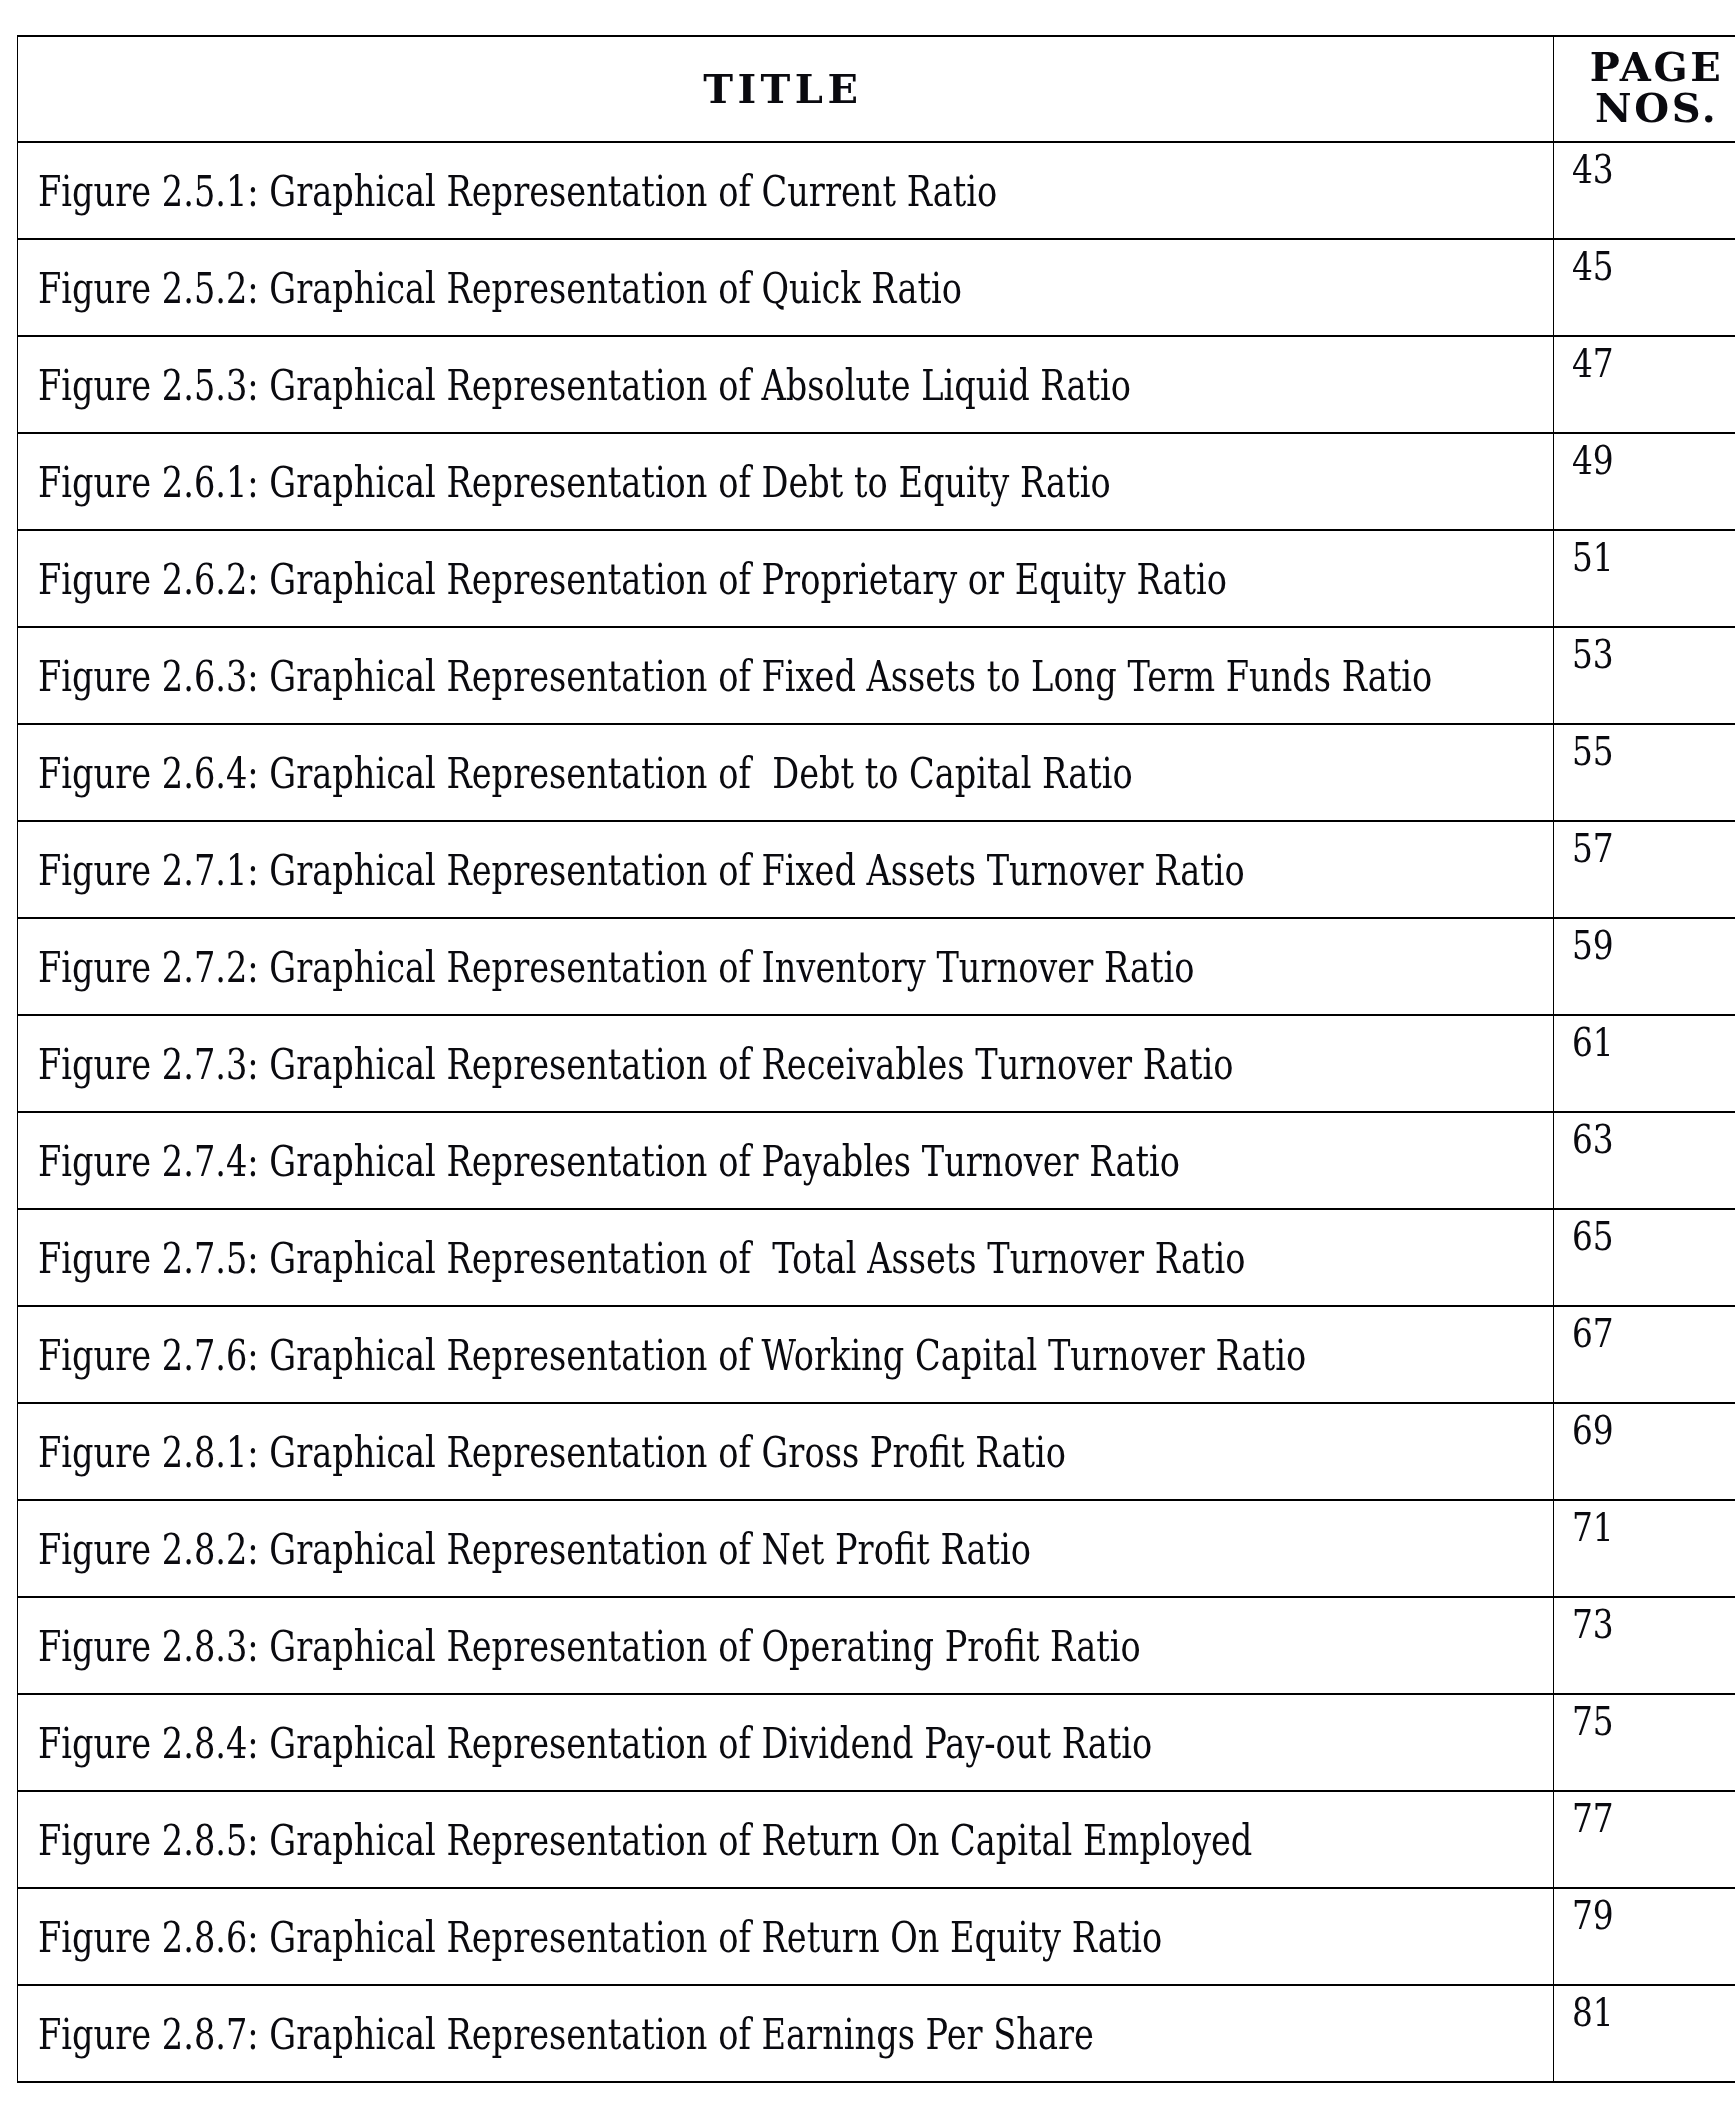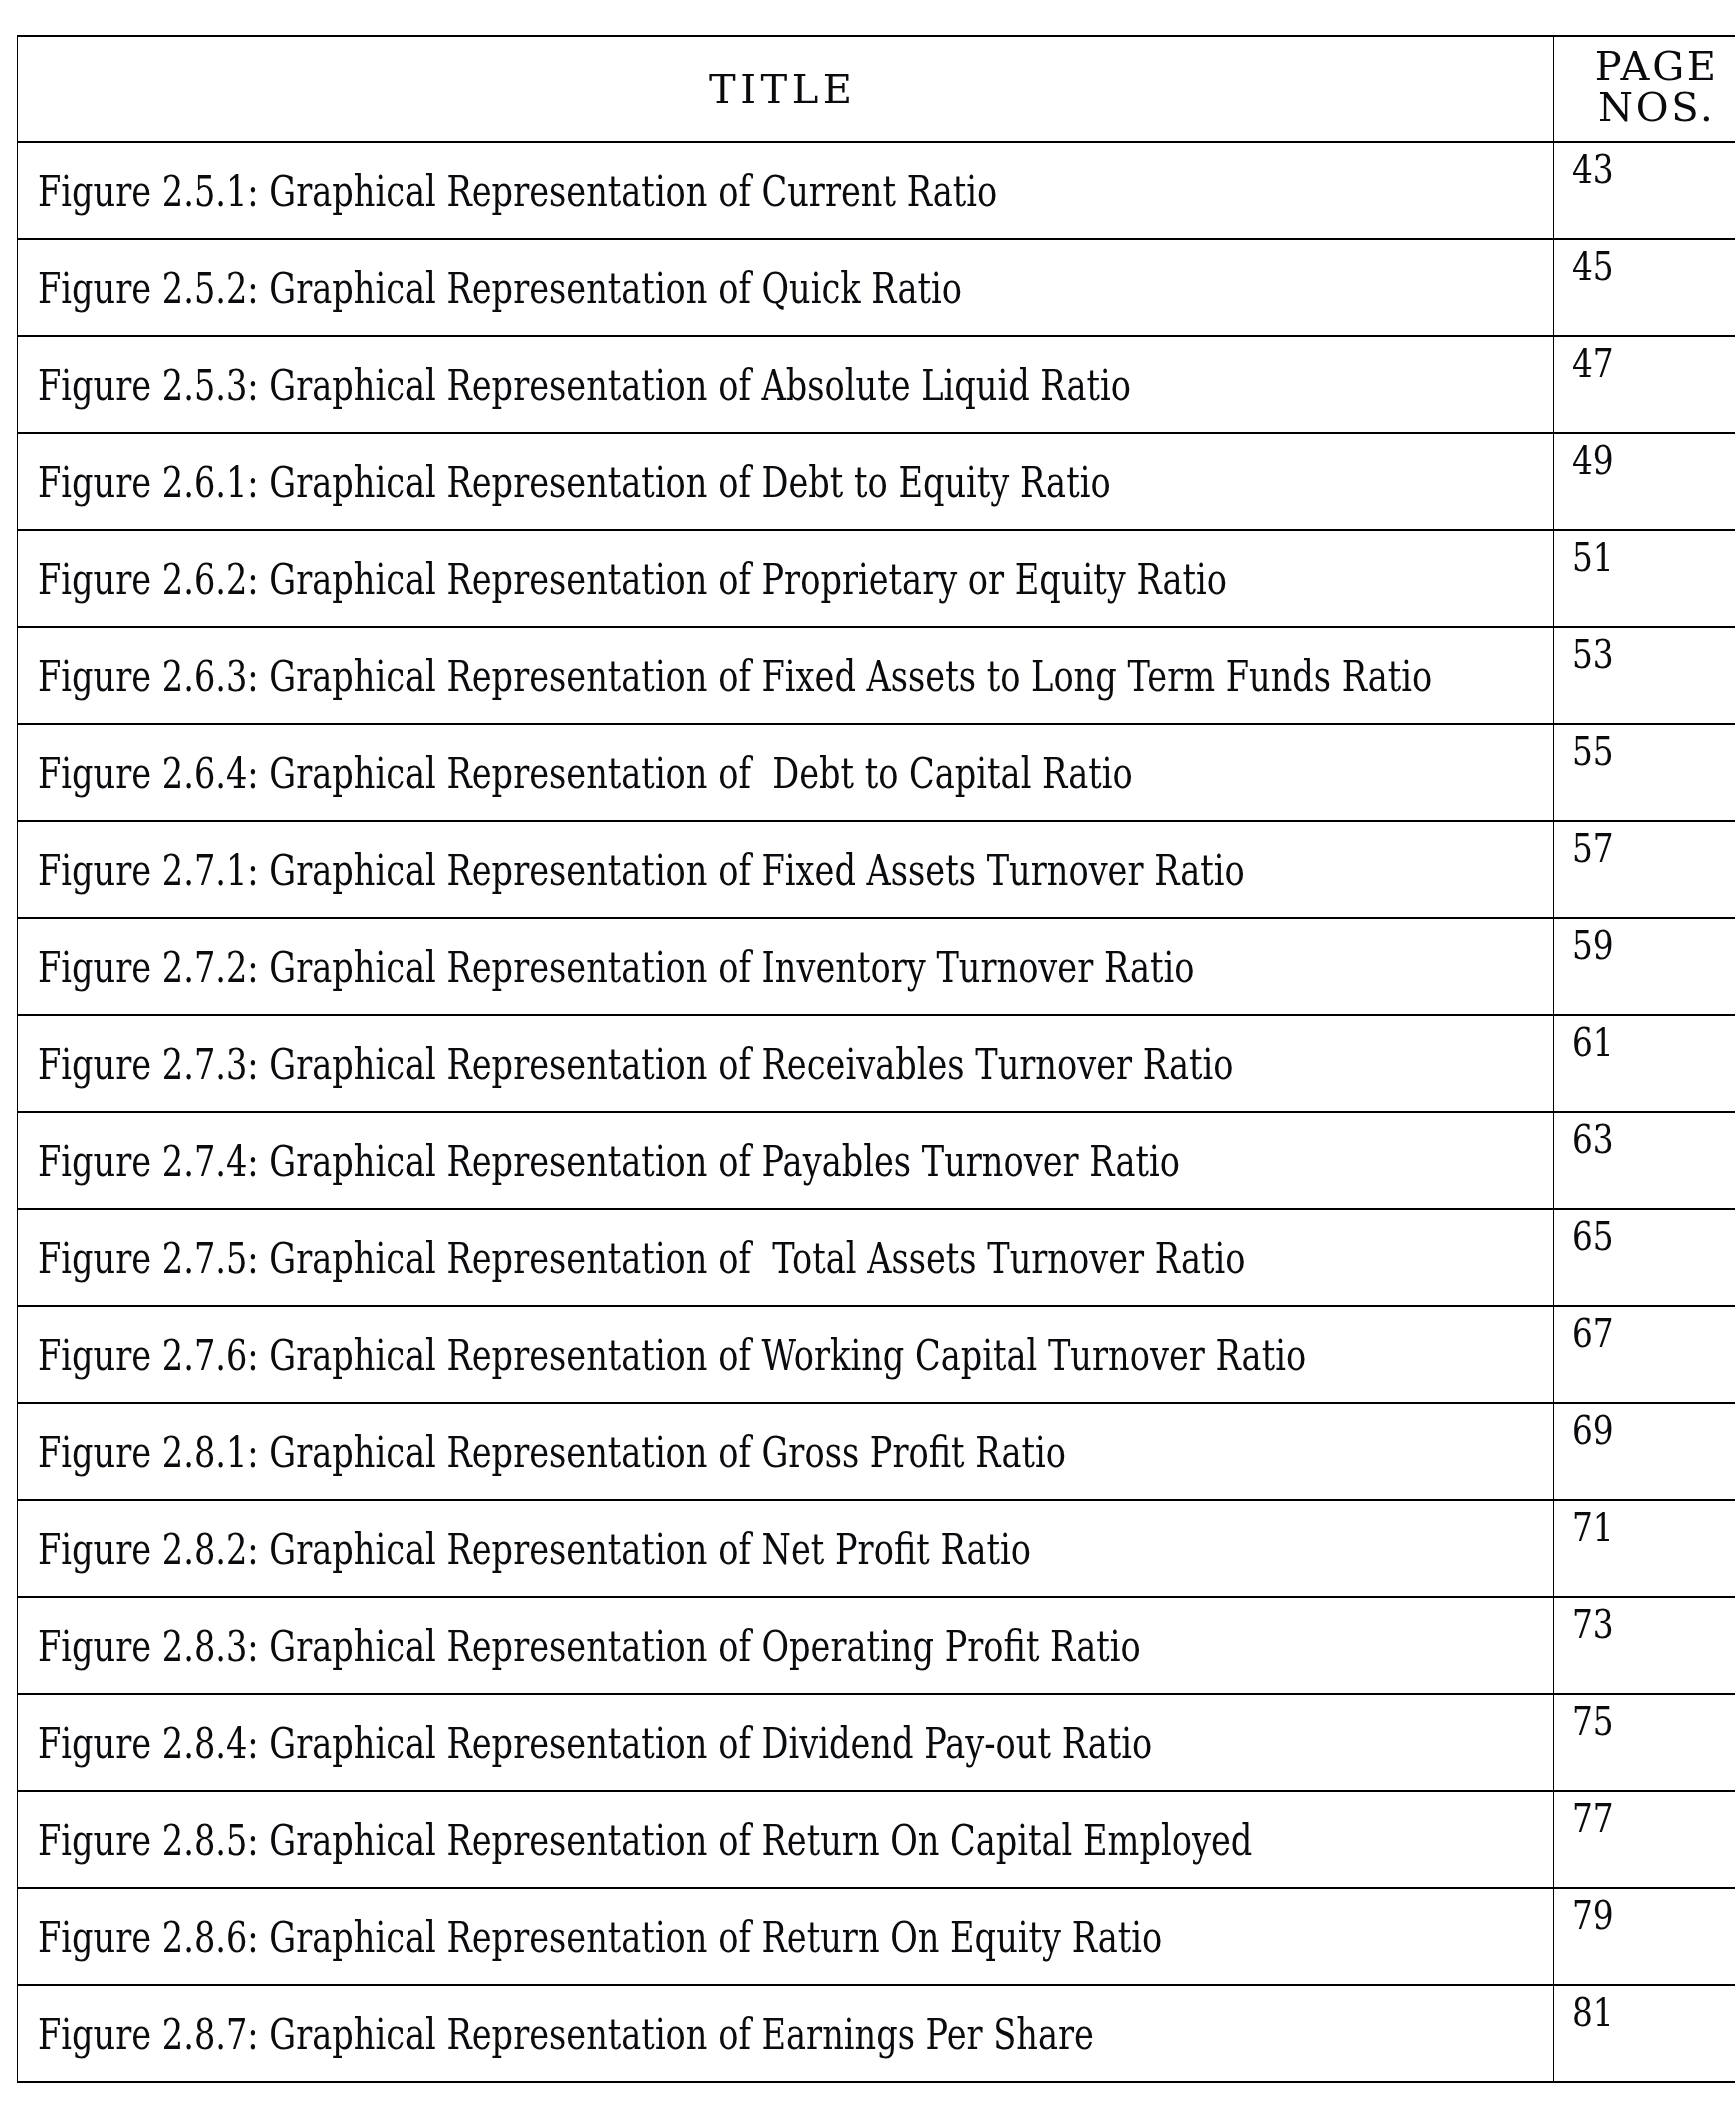--- a/index.html
+++ b/index.html
@@ -30,21 +30,21 @@
       border-top: 2.7px solid #000;
       border-bottom: 2.7px solid #000;
       overflow: hidden;
       white-space: nowrap;
     }
     .col-title { width: 1536px; }
     .col-page { width: 201px; }
 
     .header-row th {
       height: 104px;
-      font-weight: normal;
+      font-weight: bold;
       vertical-align: middle;
     }
     .header-title {
       display: block;
       text-align: center;
       font-size: 40px;
       letter-spacing: 4.5px;
       line-height: 1;
       padding-right: 5.4px;
     }

